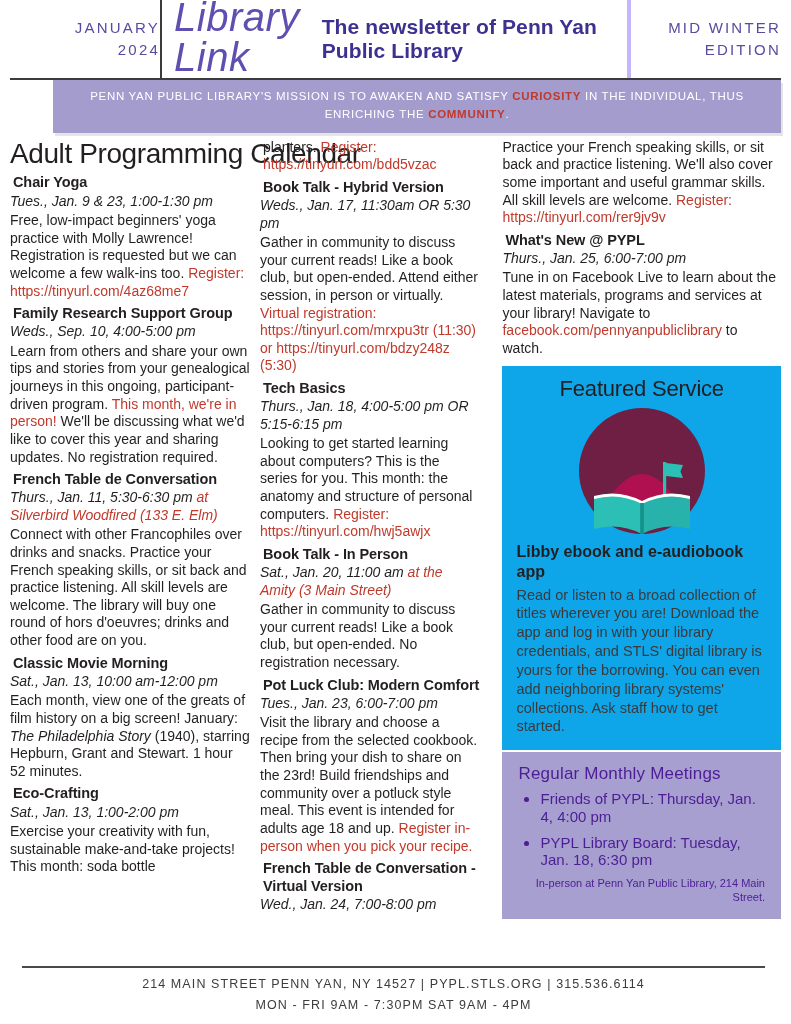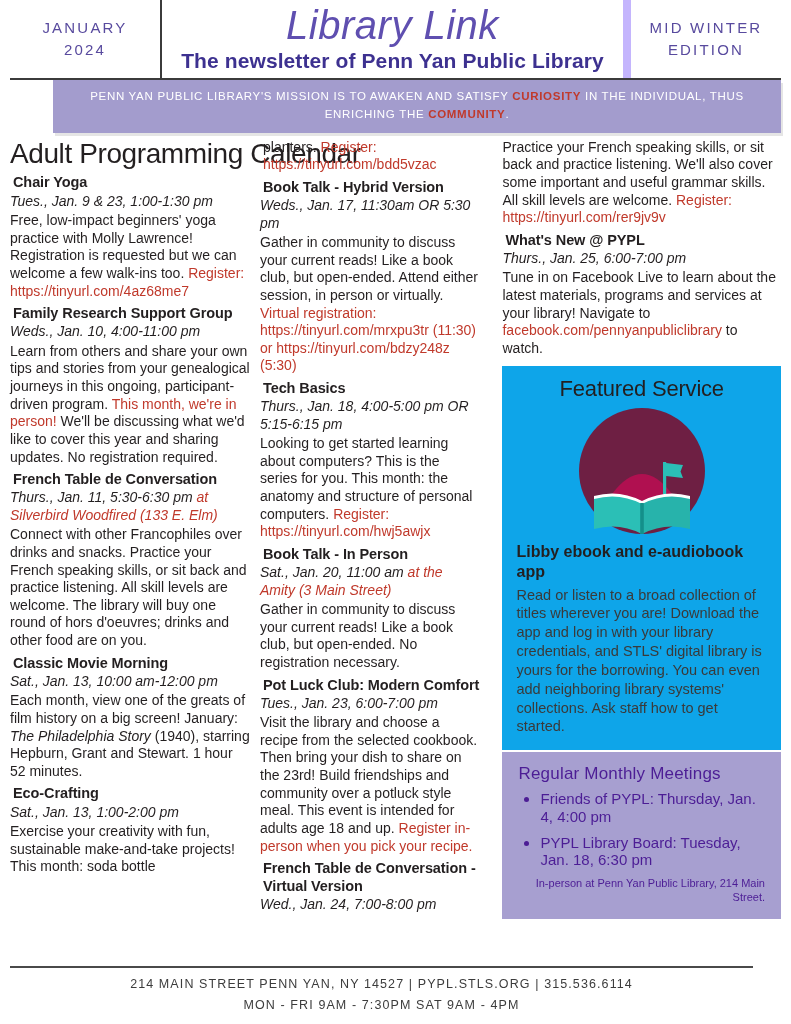--- a/index.html
+++ b/index.html
@@ -16,34 +16,34 @@
   
   .masthead {
     display: flex;
     align-items: stretch;
     height: 78px;
     padding: 0 10px;
   }
   .mh-left, .mh-right {
     width: 150px;
     display: flex; flex-direction: column;
-    align-items: center; justify-content: center;
+    align-items: flex-end; justify-content: center;
     color: #584a9e;
     font-size: 15px;
     letter-spacing: 2.2px;
     line-height: 1.45;
     text-align: center;
   }
   .mh-left { margin-right: 0; }
   .mh-center {
     flex: 1;
-    display: flex; flex-direction: column;
+    display: flex; flex-direction: row;
     align-items: center; justify-content: center;
     border-left: 2px solid #3b3b3b;
-    border-right: 8px solid #c4b5fd;
+    border-right: 4px solid #c4b5fd;
     padding: 0 12px;
   }
   .mh-title {
     color: #5f4fb0;
     font-size: 40px;
     font-style: italic;
     font-weight: 400;
     letter-spacing: 0.5px;
     line-height: 1;
     margin-bottom: 4px;
@@ -167,21 +167,21 @@
   .meetings .note {
     font-size: 11px;
     line-height: 1.25;
     margin: 0;
     text-align: right;
   }
 
   
   .footer {
     position: absolute;
-    left: 0; bottom: 0;
+    left: 12px; bottom: 0;
     width: 763px;
     padding: 0 10px;
   }
   .footer-rule { height: 2px; background: #4a4a4a; }
   .footer-text {
     text-align: center;
     font-size: 12.5px;
     letter-spacing: 1.1px;
     color: #3c3c3c;
     line-height: 1.7;
@@ -222,21 +222,21 @@
         <h1 class="calendar-title">Adult Programming Calendar</h1>
 
         <div class="ev">
           <div class="ev-name">Chair Yoga</div>
           <div class="ev-when">Tues., Jan. 9 &amp; 23, 1:00-1:30 pm</div>
           <div class="ev-desc"><span>Free, low-impact beginners' yoga practice with Molly Lawrence! Registration is requested but we can welcome a few walk-ins too. </span><span class="red">Register: https://tinyurl.com/4az68me7</span></div>
         </div>
 
         <div class="ev">
           <div class="ev-name">Family Research Support Group</div>
-          <div class="ev-when">Weds., Jan. 10, 4:00-11:00 pm</div>
+          <div class="ev-when">Weds., Sep. 10, 4:00-5:00 pm</div>
           <div class="ev-desc"><span>Learn from others and share your own tips and stories from your genealogical journeys in this ongoing, participant-driven program. </span><span class="red">This month, we're in person!</span><span> We'll be discussing what we'd like to cover this year and sharing updates.  No registration required.</span></div>
         </div>
 
         <div class="ev">
           <div class="ev-name">French  Table de Conversation</div>
           <div class="ev-when"><span>Thurs., Jan. 11, 5:30-6:30 pm </span><span class="red">at Silverbird Woodfired (133 E. Elm)</span></div>
           <div class="ev-desc">Connect with other Francophiles over drinks and snacks. Practice your French speaking skills, or sit back and practice listening. All skill levels are welcome. The library will buy one round of hors d'oeuvres; drinks and other food are on you.</div>
         </div>
 
         <div class="ev">

